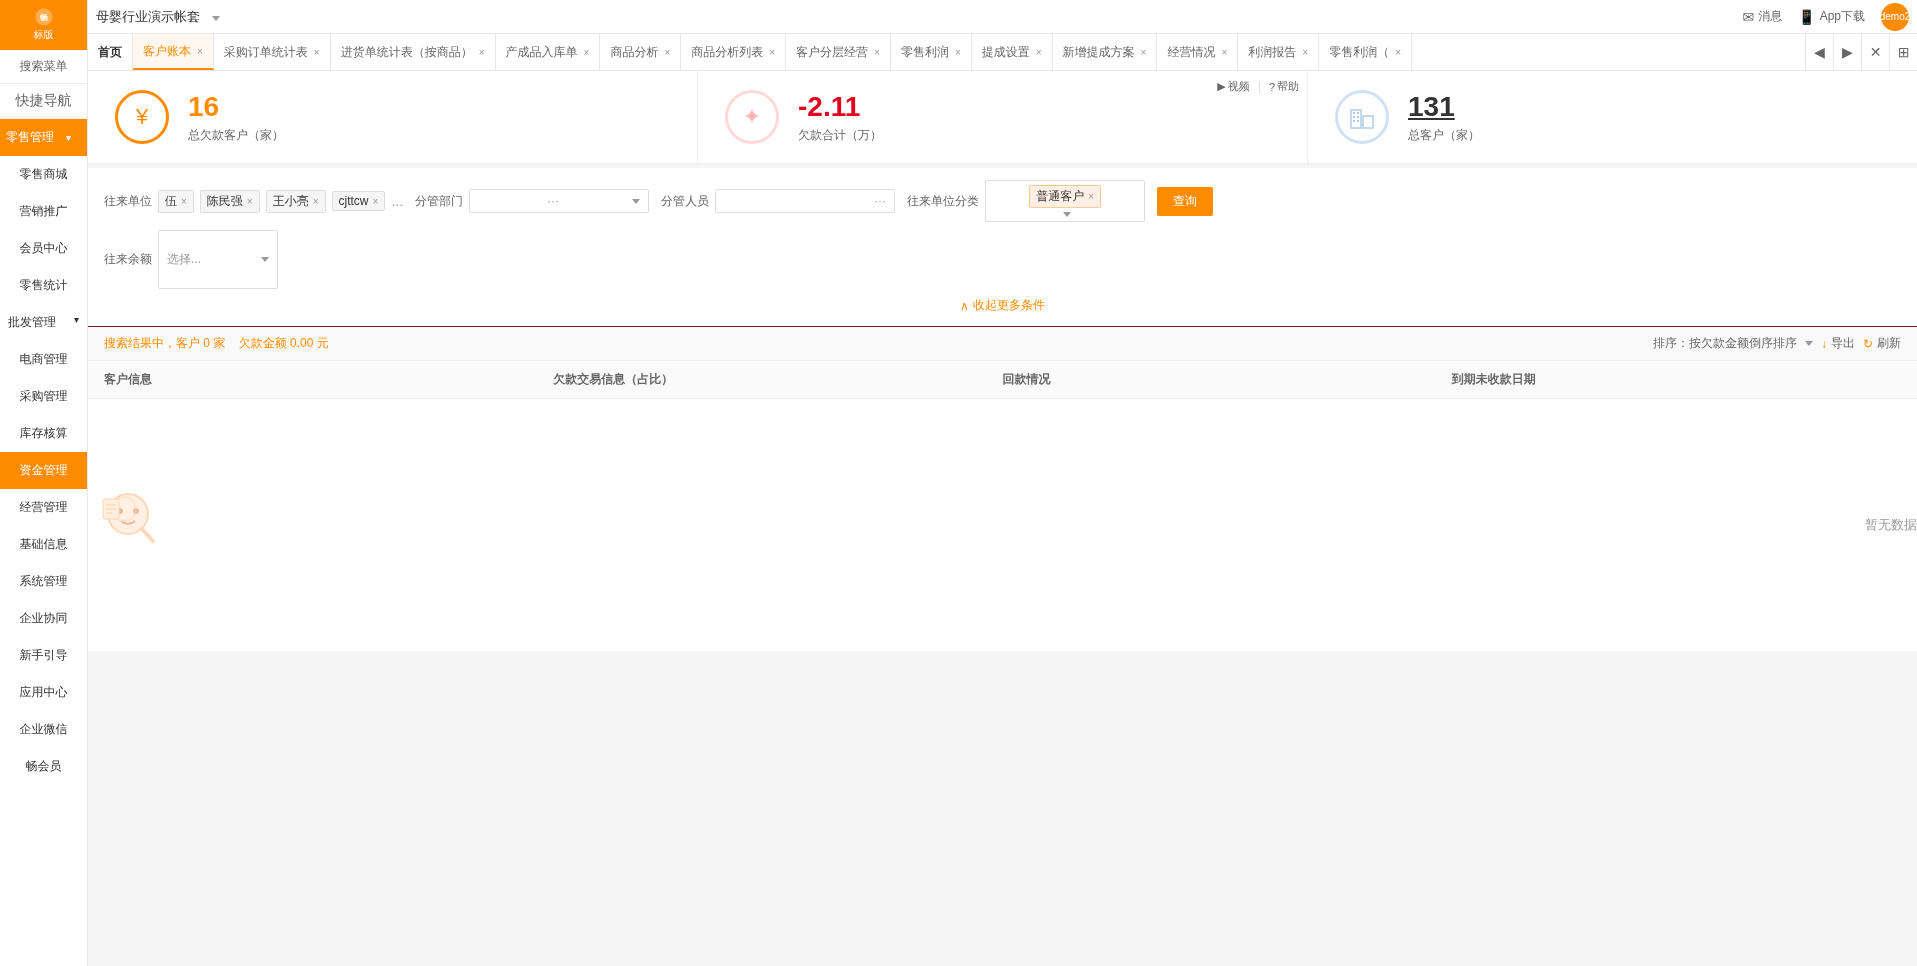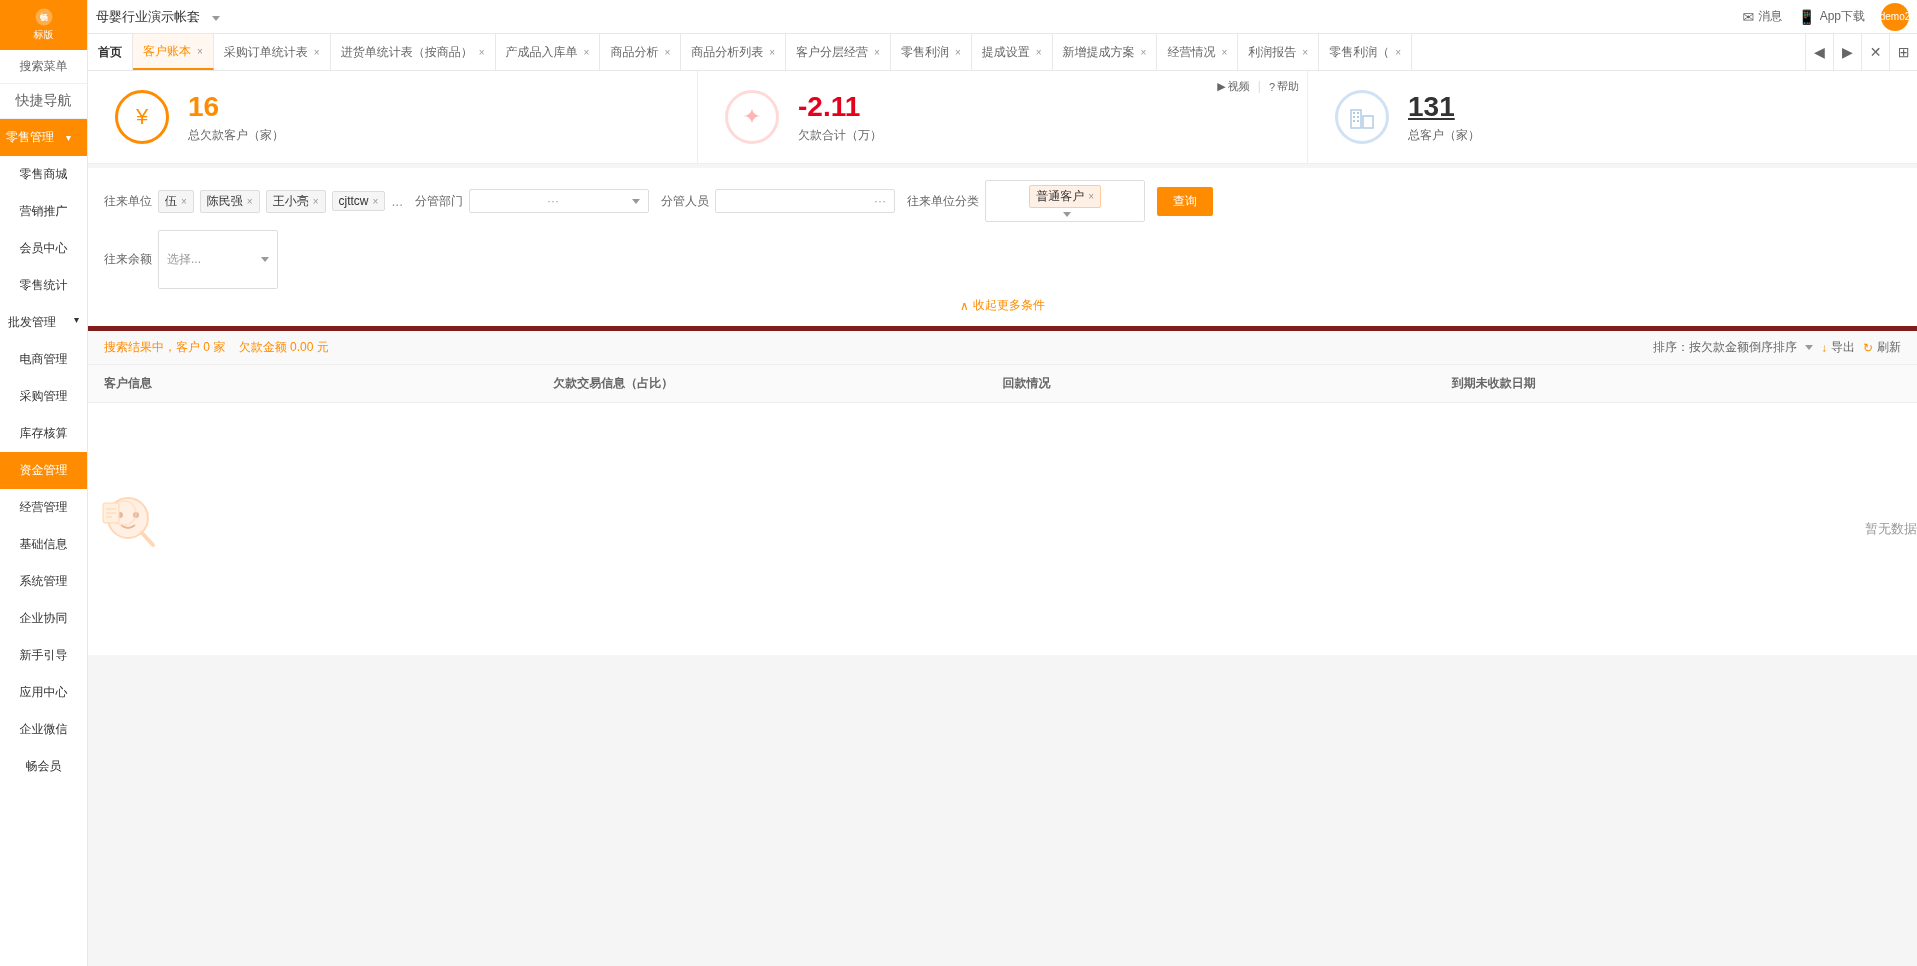--- a/index.html
+++ b/index.html
@@ -47,21 +47,21 @@
     .stat-icon-circle.blue { border-color: #a0c4e8; color: #6699cc; opacity: 0.5; }
     .stat-text { display: flex; flex-direction: column; gap: 4px; }
     .stat-number { font-size: 28px; font-weight: bold; color: #333; }
     .stat-number.red { color: #e5001e; }
     .stat-number.orange { color: #ff8c00; }
     .stat-label { font-size: 12px; color: #666; }
     .stat-top-right { position: absolute; top: 8px; right: 8px; display: flex; gap: 8px; }
     .stat-link { font-size: 11px; color: #666; cursor: pointer; display: flex; align-items: center; gap: 2px; }
 
     
-    .filter-area { background: #fff; padding: 12px 16px; margin-top: 4px; border-bottom: 5px solid #7f1d1d; }
+    .filter-area { background: #fff; padding: 12px 16px; margin-top: 4px; border-bottom: 1px solid #7f1d1d; }
     .filter-row { display: flex; align-items: center; gap: 12px; flex-wrap: wrap; margin-bottom: 8px; }
     .filter-label { color: #666; font-size: 12px; white-space: nowrap; }
     .filter-tags { display: flex; align-items: center; gap: 6px; flex-wrap: wrap; }
     .filter-tag { display: flex; align-items: center; gap: 4px; background: #f5f5f5; border: 1px solid #ddd; border-radius: 2px; padding: 2px 6px; font-size: 12px; color: #333; }
     .filter-tag-close { color: #999; cursor: pointer; font-size: 10px; }
     .filter-more { color: #999; cursor: pointer; font-size: 14px; }
     .collapse-btn { display: flex; align-items: center; gap: 4px; color: #ff8c00; cursor: pointer; font-size: 12px; margin-top: 4px; justify-content: center; }
 
     
     .result-bar { background: #f9f9f9; padding: 8px 16px; display: flex; align-items: center; justify-content: space-between; border-bottom: 1px solid #eee; }

